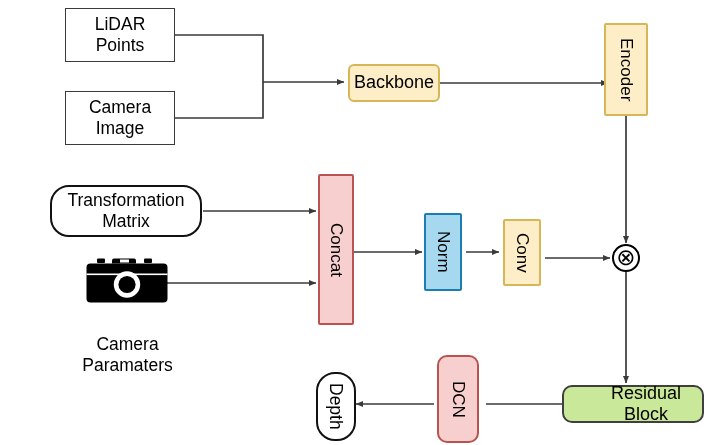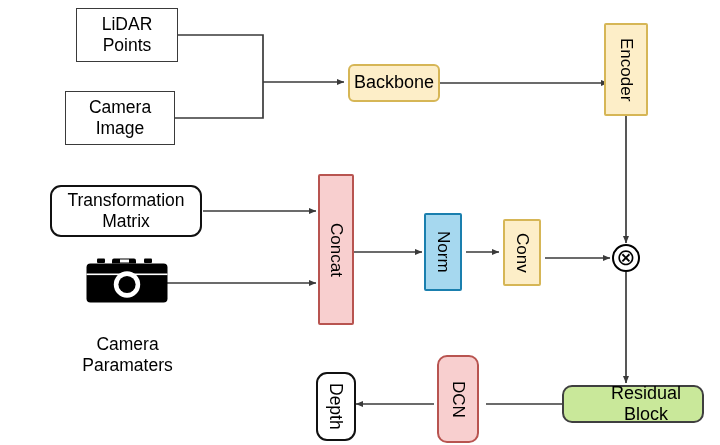--- a/index.html
+++ b/index.html
@@ -35,21 +35,21 @@
   
   .box-plain {
     background: #ffffff;
     border: 1.6px solid #3a3a3a;
     font-size: 17.5px;
   }
   
   .box-round-black {
     background: #ffffff;
     border: 2.2px solid #111111;
-    border-radius: 11px;
+    border-radius: 19px;
     font-size: 17.5px;
   }
   
   .box-yellow {
     background: #fdeec8;
     border: 2px solid #d6b656;
     border-radius: 6px;
     font-size: 18px;
     justify-content: center;
   }
@@ -174,21 +174,21 @@
 
     <path class="wire" d="M545,258 L610,258" marker-end="url(#arrow)"></path>
 
     <path class="wire" d="M626,272 L626,383" marker-end="url(#arrow)"></path>
 
     <path class="wire" d="M562,404 L486,404" marker-end="none"></path>
 
     <path class="wire" d="M434,404 L356,404" marker-end="url(#arrow)"></path>
   </svg>
 
-  <div class="node box-plain" style="left:76px; top:8px; width:102px; height:54px;">
+  <div class="node box-plain" style="left:65px; top:8px; width:110px; height:54px;">
     <span class="label">LiDAR
 Points</span>
   </div>
 
   <div class="node box-plain" style="left:65px; top:91px; width:110px; height:54px;">
     <span class="label">Camera
 Image</span>
   </div>
 
   <div class="node box-yellow" style="left:348px; top:64px; width:92px; height:38px;">

